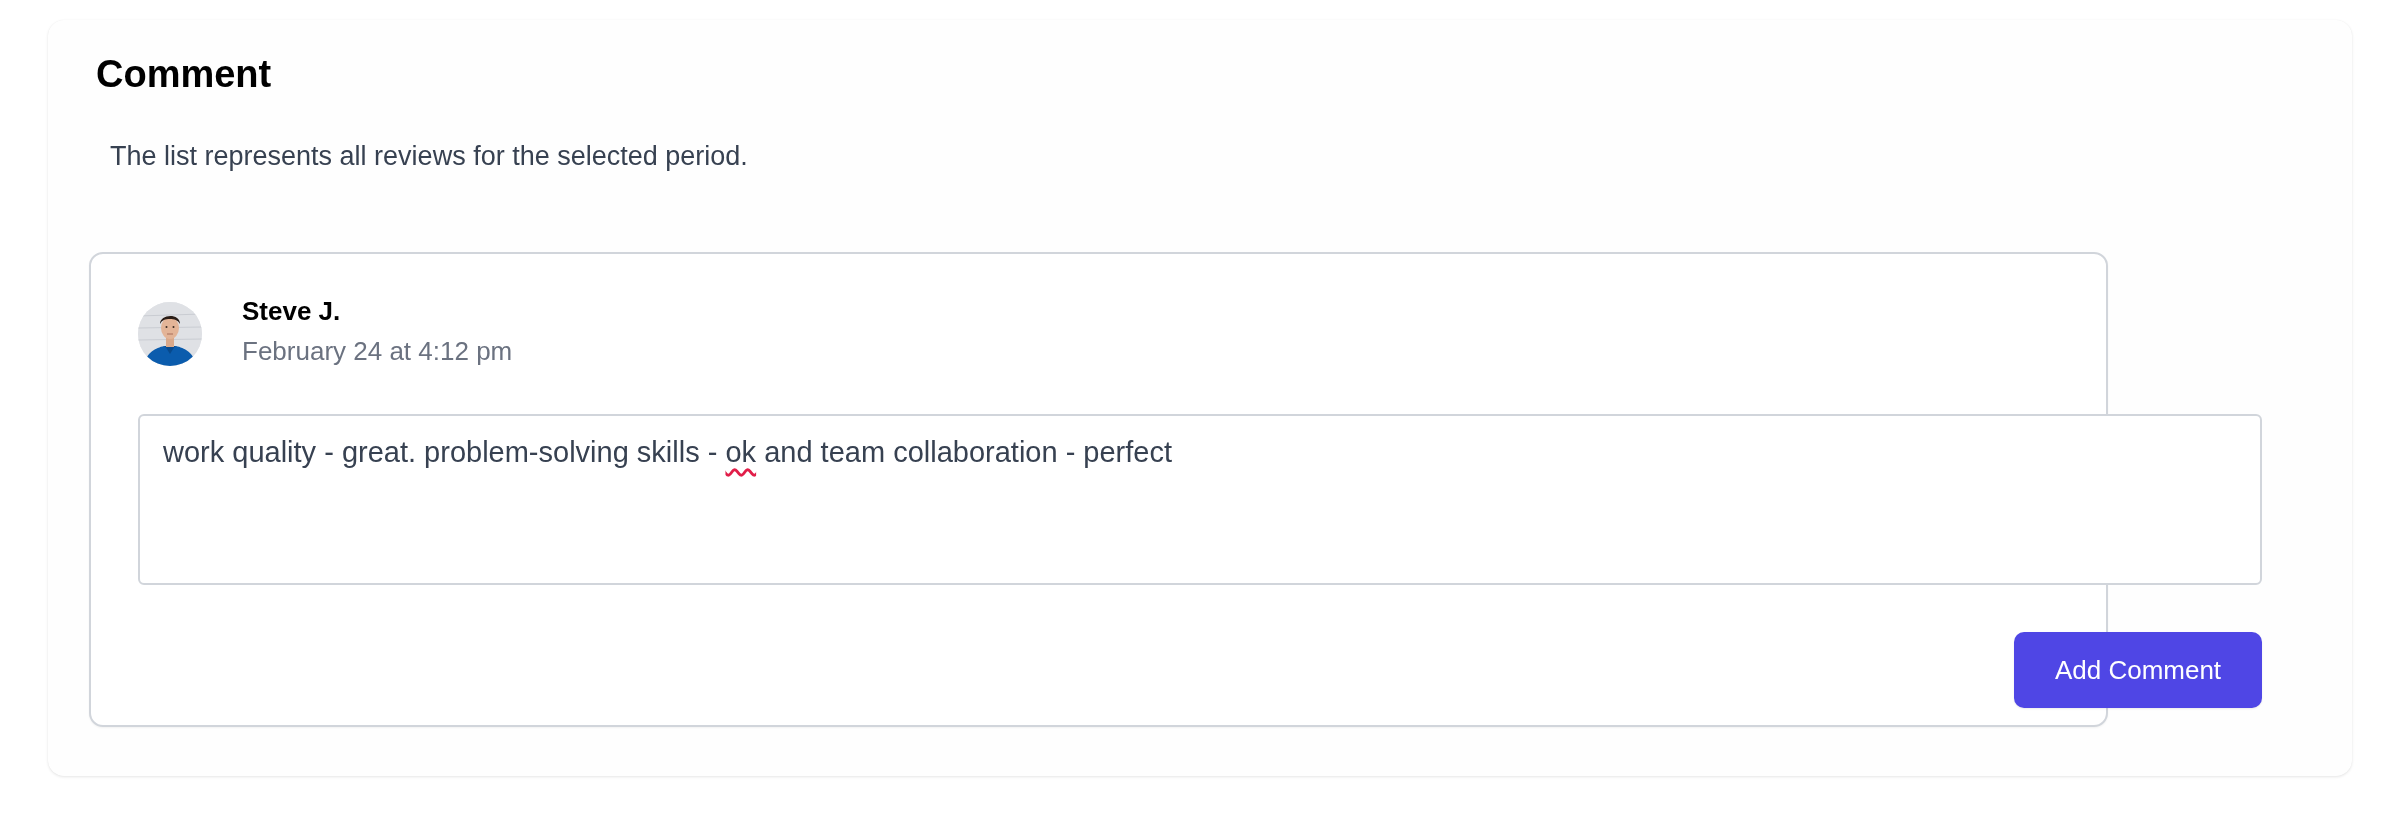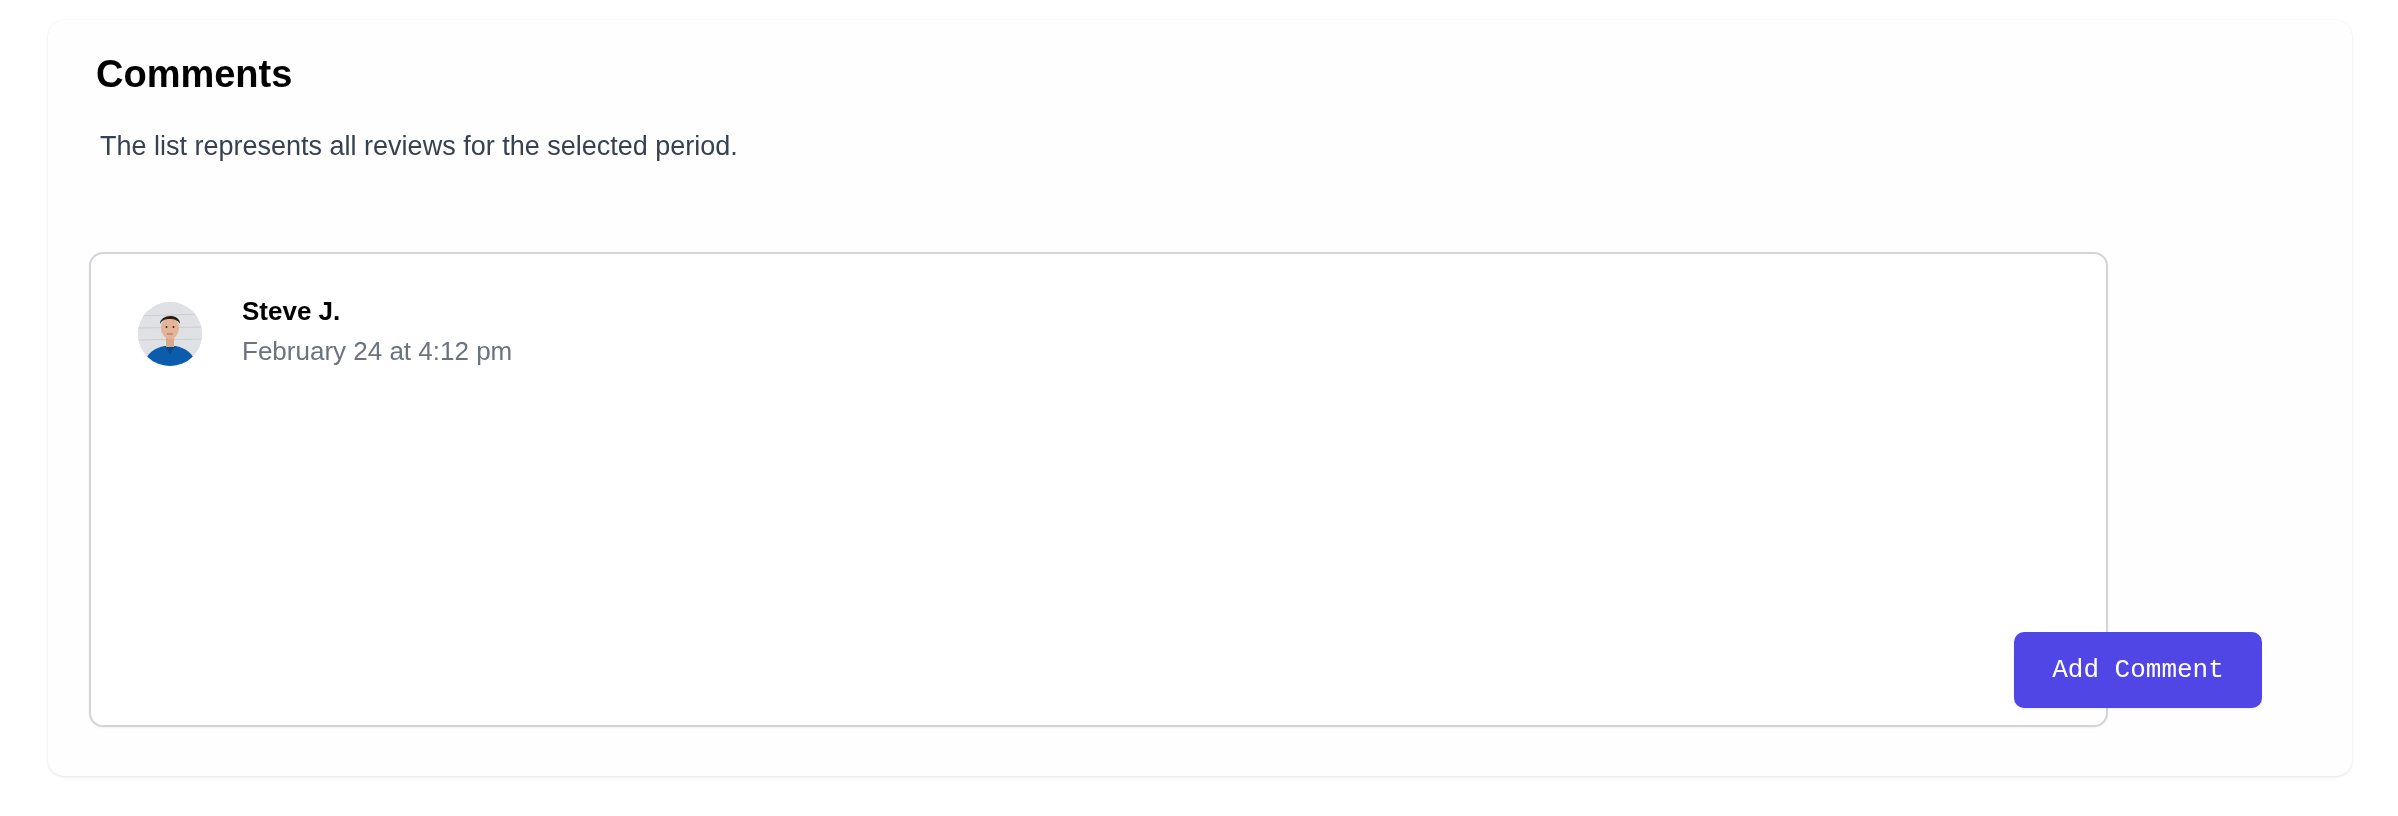--- a/index.html
+++ b/index.html
@@ -29,21 +29,21 @@
     margin: 0;
     font-size: 38px;
     font-weight: 700;
     color: #000000;
     line-height: 48px;
   }
   .section-subtitle {
     position: absolute;
     left: 48px;
     top: 104px;
-    margin: 4px;
+    margin: 14px;
     font-size: 27px;
     color: #374151;
     line-height: 36px;
   }
   .comment-card {
     position: absolute;
     left: 41px;
     top: 232px;
     width: 2019px;
     height: 475px;
@@ -106,32 +106,32 @@
   .add-comment-button {
     position: absolute;
     left: 1923px;
     top: 378px;
     width: 248px;
     height: 76px;
     border: none;
     border-radius: 10px;
     background: #4f46e5;
     color: #ffffff;
-    font-family: Liberation Mono, monospace;
+    font-family: Liberation Sans, sans-serif;
     font-size: 26px;
     font-weight: 500;
     cursor: pointer;
     box-shadow: 0 1px 2px rgba(0,0,0,0.08);
   }
 </style>
 </head>
 <body>
 
 <div class="outer-card">
-  <h2 class="section-title">Comments</h2>
+  <h2 class="section-title">Comment</h2>
   <p class="section-subtitle">The list represents all reviews for the selected period.</p>
 
   <div class="comment-card">
     <div class="avatar">
       <svg width="64" height="64" viewBox="0 0 64 64">
         <rect x="0" y="0" width="64" height="64" fill="#dfe1e5"></rect>
         <line x1="0" y1="14" x2="64" y2="12" stroke="#c9ccd2" stroke-width="1"></line>
         <line x1="0" y1="26" x2="64" y2="25" stroke="#c9ccd2" stroke-width="1"></line>
         <line x1="0" y1="38" x2="64" y2="37" stroke="#c9ccd2" stroke-width="1"></line>
         <path d="M6 64 C8 50 18 46 26 44 L38 44 C46 46 56 50 58 64 Z" fill="#0b5cad"></path>
@@ -140,16 +140,17 @@
         <ellipse cx="32" cy="26" rx="9" ry="11" fill="#e3b497"></ellipse>
         <path d="M22 22 C22 12 42 11 42 22 C40 18 36 17 32 17 C27 17 24 18 22 22 Z" fill="#2a1d17"></path>
         <circle cx="28.5" cy="25" r="1" fill="#3a2a22"></circle>
         <circle cx="35.5" cy="25" r="1" fill="#3a2a22"></circle>
         <path d="M29 32 L35 32" stroke="#a86e5a" stroke-width="1"></path>
       </svg>
     </div>
     <div class="author-name">Steve J.</div>
     <div class="comment-date">February 24 at 4:12 pm</div>
 
+    <div class="comment-textarea" contenteditable="true" style=""><span>work quality - great. problem-solving skills - </span><span class="spell-word">ok</span><span> and team collaboration - perfect</span></div>
 
     <button class="add-comment-button">Add Comment</button>
   </div>
 </div>
 
 </body></html>

